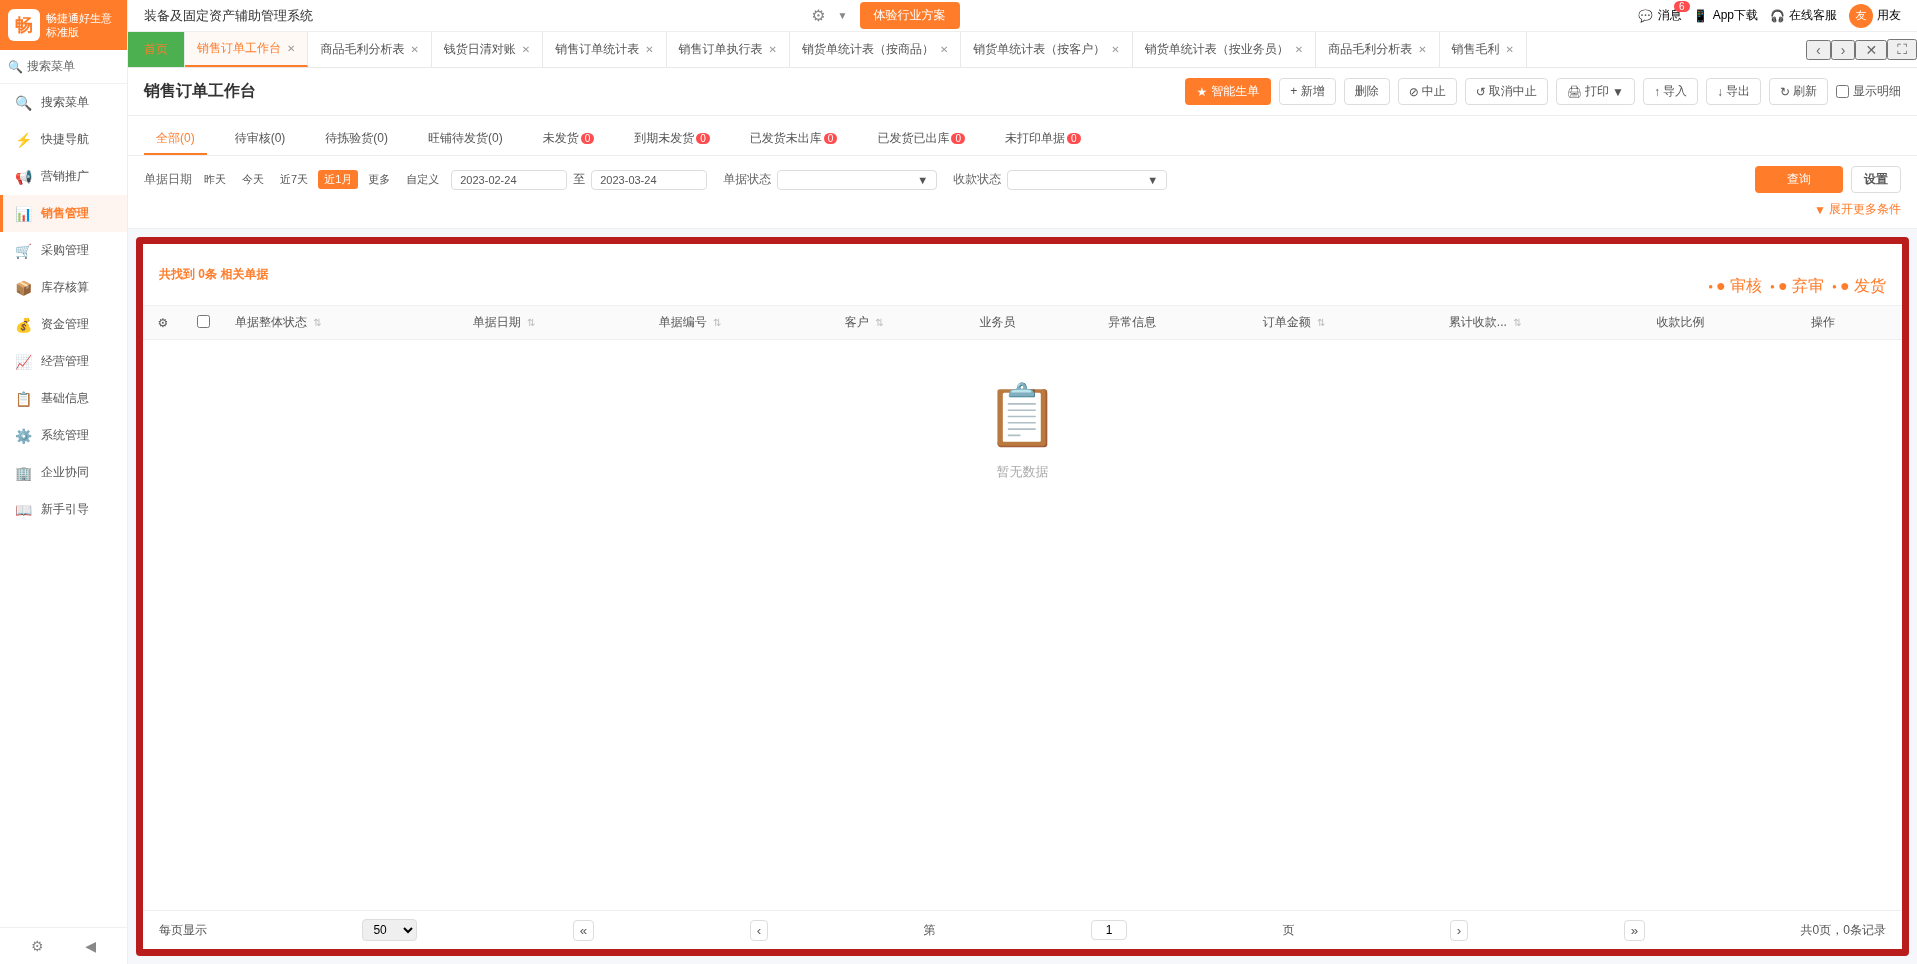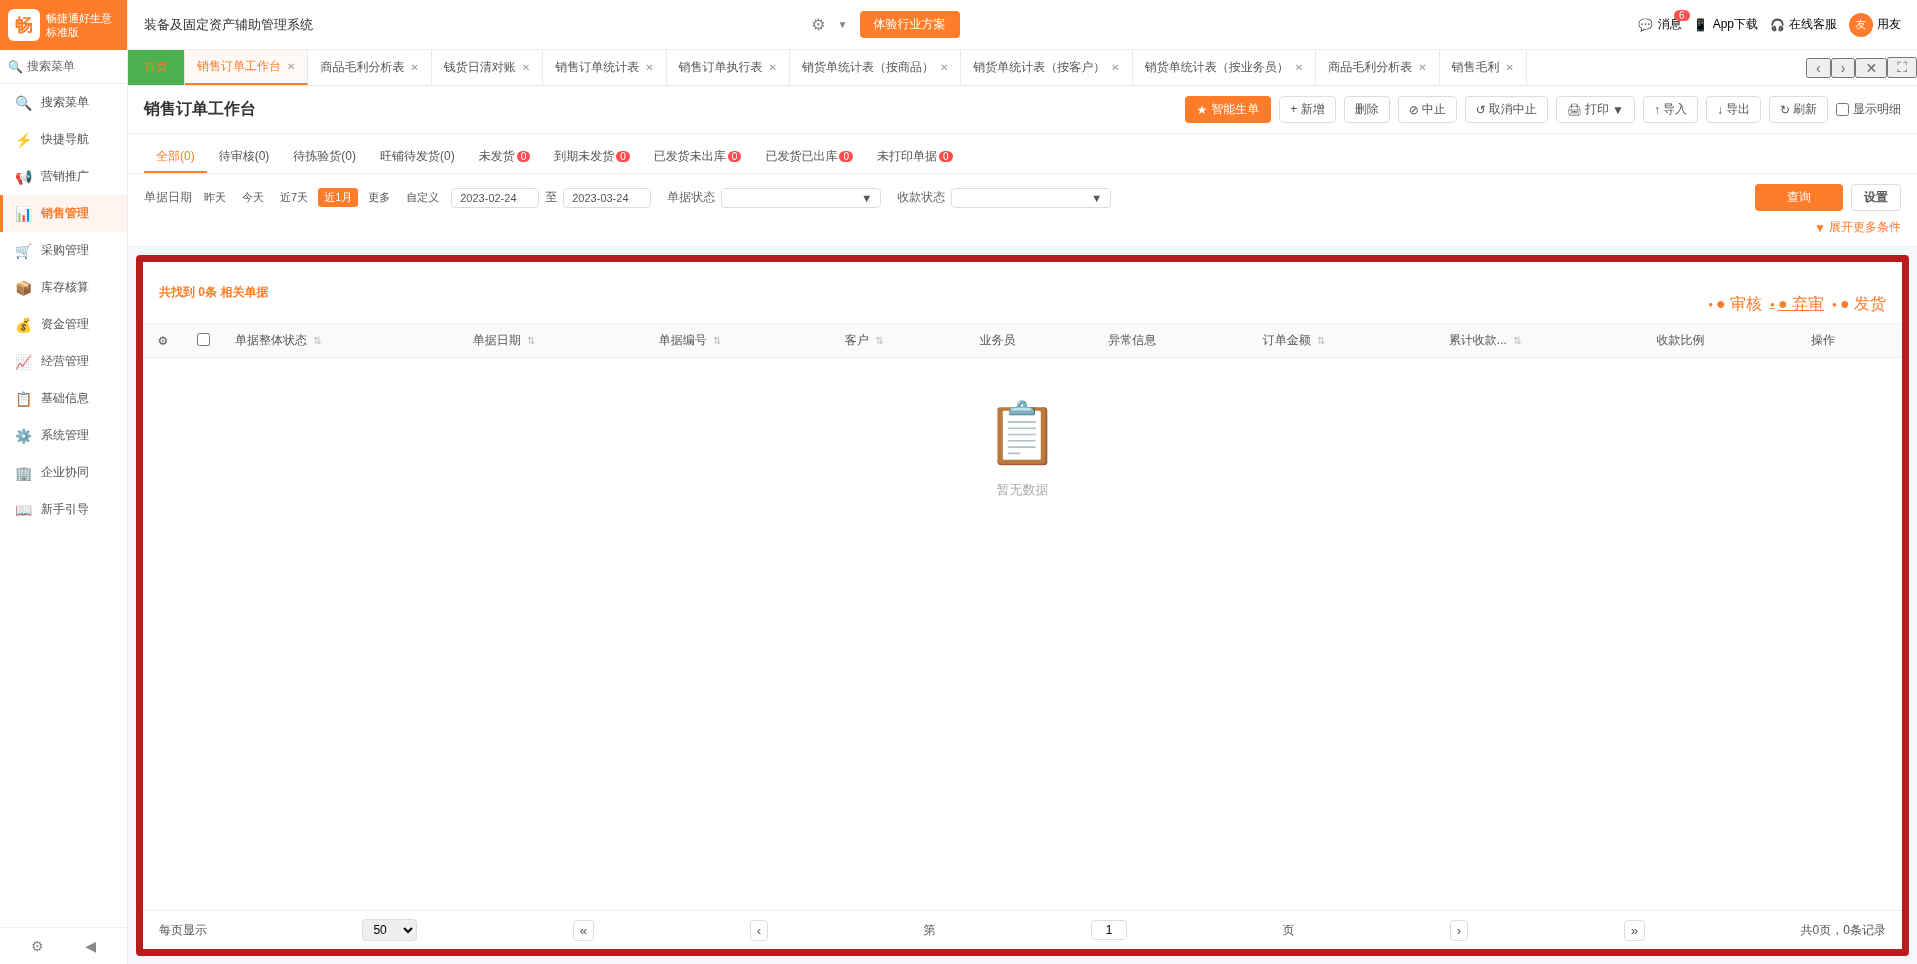--- a/index.html
+++ b/index.html
@@ -13,21 +13,21 @@
     .sidebar-search { padding: 8px; border-bottom: 1px solid #f0f0f0; display: flex; align-items: center; gap: 4px; cursor: pointer; color: #666; }
     .sidebar-nav-item { display: flex; align-items: center; gap: 8px; padding: 10px 12px; cursor: pointer; color: #555; font-size: 12px; border-left: 3px solid transparent; }
     .sidebar-nav-item.active { background: #fff5f0; color: #ff7c2a; border-left-color: #ff7c2a; font-weight: bold; }
     .sidebar-nav-item .nav-icon { font-size: 14px; width: 18px; text-align: center; }
     .sidebar-bottom { margin-top: auto; display: flex; align-items: center; justify-content: space-around; padding: 10px; border-top: 1px solid #f0f0f0; }
 
     
     .main { flex: 1; display: flex; flex-direction: column; overflow: hidden; }
 
     
-    .topbar { height: 50px; background: #fff; border-bottom: 1px solid #eee; display: flex; align-items: center; padding: 0 16px; gap: 12px; flex-shrink: 0; }
+    .topbar { height: 32px; background: #fff; border-bottom: 1px solid #eee; display: flex; align-items: center; padding: 0 16px; gap: 12px; flex-shrink: 0; }
     .topbar-title { font-size: 13px; color: #333; flex: 1; }
     .topbar-btn-industry { background: #ff7c2a; color: #fff; border: none; border-radius: 4px; padding: 5px 14px; font-size: 12px; cursor: pointer; }
     .topbar-right-item { display: flex; align-items: center; gap: 4px; cursor: pointer; position: relative; }
     .badge { background: #ff4d4f; color: #fff; border-radius: 10px; font-size: 10px; padding: 0 4px; min-width: 16px; text-align: center; position: absolute; top: -6px; right: -8px; }
     .topbar-user { display: flex; align-items: center; gap: 4px; cursor: pointer; }
     .user-avatar { width: 24px; height: 24px; background: #ff7c2a; border-radius: 50%; display: flex; align-items: center; justify-content: center; color: #fff; font-size: 11px; }
 
     
     .tabbar { height: 36px; background: #fff; border-bottom: 1px solid #e8e8e8; display: flex; align-items: stretch; flex-shrink: 0; overflow: hidden; }
     .tab-item { display: flex; align-items: center; padding: 0 12px; gap: 6px; cursor: pointer; color: #555; font-size: 12px; border-right: 1px solid #e8e8e8; white-space: nowrap; flex-shrink: 0; }
@@ -41,34 +41,34 @@
     
     .content { flex: 1; overflow: auto; background: #f5f7fa; display: flex; flex-direction: column; }
     .content-header { background: #fff; padding: 10px 16px; display: flex; align-items: center; justify-content: space-between; border-bottom: 1px solid #eee; }
     .content-title { font-size: 16px; font-weight: bold; color: #333; }
     .content-toolbar { display: flex; align-items: center; gap: 8px; flex-wrap: wrap; }
     .btn-smart { background: #ff7c2a; color: #fff; border: none; border-radius: 4px; padding: 5px 12px; font-size: 12px; cursor: pointer; display: flex; align-items: center; gap: 4px; }
     .btn-toolbar { background: #fff; border: 1px solid #ddd; border-radius: 4px; padding: 4px 10px; font-size: 12px; cursor: pointer; color: #555; display: flex; align-items: center; gap: 3px; }
     .checkbox-label { font-size: 12px; color: #555; display: flex; align-items: center; gap: 4px; }
 
     
-    .filter-tabs { background: #fff; padding: 8px 16px 0; border-bottom: 1px solid #eee; display: flex; gap: 0; }
+    .filter-tabs { background: #fff; padding: 8px 16px 0; border-bottom: 1px solid #eee; display: flex; gap: 16px; }
     .filter-tab { padding: 6px 12px; font-size: 12px; color: #555; cursor: pointer; border-bottom: 2px solid transparent; }
     .filter-tab.active { color: #ff7c2a; border-bottom-color: #ff7c2a; }
     .filter-tab .count-badge { background: #ff4d4f; color: #fff; border-radius: 8px; font-size: 10px; padding: 0 4px; margin-left: 2px; }
 
     
     .search-area { background: #fff; padding: 10px 16px; border-bottom: 1px solid #eee; }
     .search-row { display: flex; align-items: center; gap: 16px; flex-wrap: wrap; }
     .search-item { display: flex; align-items: center; gap: 6px; font-size: 12px; color: #555; }
     .search-item label { white-space: nowrap; color: #666; }
     .date-range-btns { display: flex; gap: 4px; flex-wrap: wrap; align-items: center; }
     .date-btn { font-size: 11px; color: #555; cursor: pointer; padding: 2px 6px; border-radius: 3px; }
     .date-btn.active { background: #ff7c2a; color: #fff; border-radius: 3px; }
-    .date-input { border: 1px solid #ddd; border-radius: 4px; padding: 3px 8px; font-size: 11px; color: #555; width: 88px; }
+    .date-input { border: 1px solid #ddd; border-radius: 4px; padding: 3px 8px; font-size: 11px; color: #555; width: 116px; }
     .select-input { border: 1px solid #ddd; border-radius: 4px; padding: 3px 8px; font-size: 11px; color: #555; min-width: 120px; background: #fff; cursor: pointer; display: flex; align-items: center; justify-content: space-between; }
     .expand-btn { margin-left: auto; color: #ff7c2a; font-size: 12px; cursor: pointer; display: flex; align-items: center; gap: 3px; }
     .btn-query { background: #ff7c2a; color: #fff; border: none; border-radius: 4px; padding: 5px 32px; font-size: 12px; cursor: pointer; }
     .btn-settings { background: #fff; border: 1px solid #ddd; border-radius: 4px; padding: 4px 12px; font-size: 12px; cursor: pointer; color: #555; font-weight: bold; }
 
     
     .table-area { flex: 1; background: #fff; margin: 8px; border-radius: 4px; border: 7px solid #b91c1c; display: flex; flex-direction: column; }
     .table-toolbar { padding: 8px 16px; display: flex; align-items: center; justify-content: space-between; border-bottom: 1px solid #f0f0f0; }
     .table-count { font-size: 12px; color: #666; }
     .table-count span { color: #ff7c2a; font-weight: bold; }
@@ -356,21 +356,21 @@
 
     <div class="table-area">
       <div class="table-toolbar">
         <span class="table-count">
           <span>共找到</span>
           <span style="color:#ff7c2a;font-weight:bold;">0条</span>
           <span>相关单据</span>
         </span>
         <div class="table-action-btns">
           <span class="action-btn" style="color:#ff7c2a;">● 审核</span>
-          <span class="action-btn" style="color:#ff7c2a;text-decoration:underline;">● 弃审</span>
+          <span class="action-btn" style="color:#ff7c2a;">● 弃审</span>
           <span class="action-btn" style="color:#ff7c2a;">● 发货</span>
         </div>
       </div>
       <div class="table-wrapper">
         <table>
           <thead>
             <tr>
               <th class="th-settings">
                 <span>⚙</span>
               </th>

